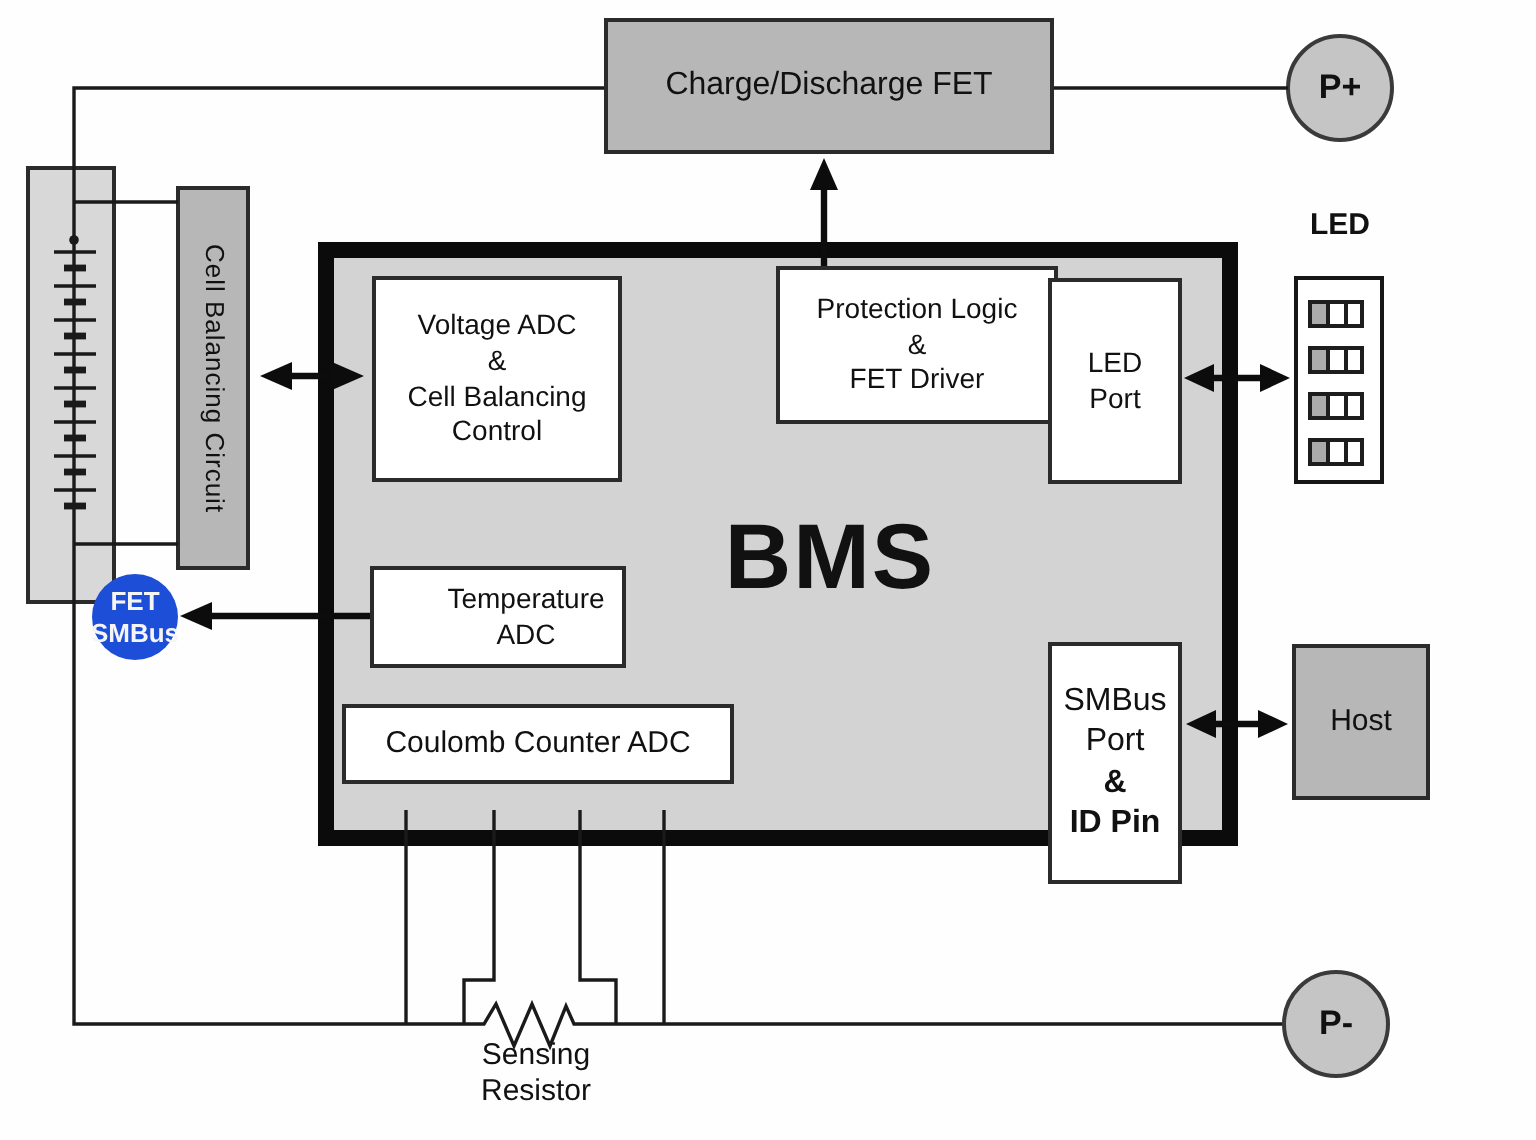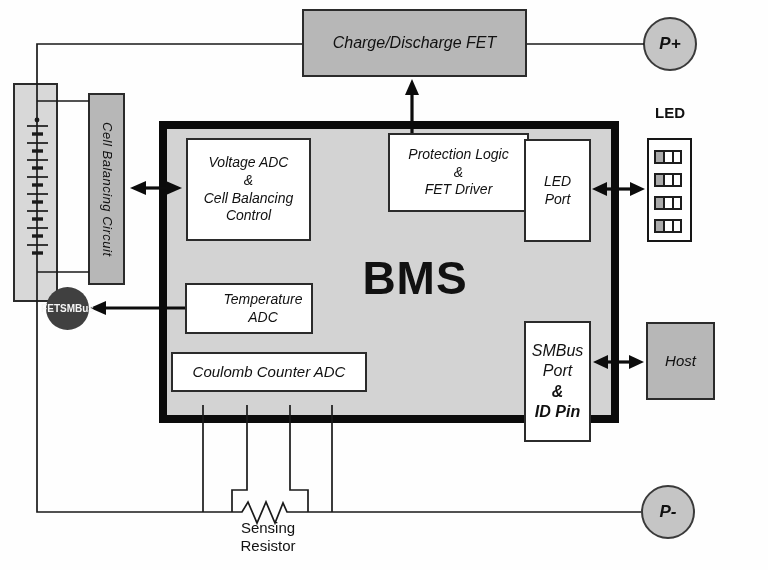--- a/index.html
+++ b/index.html
@@ -3,38 +3,38 @@
 <meta charset="utf-8">
 <style>
   html,body{margin:0;padding:0;background:#fff;}
   #stage{
     position:relative;width:768px;height:570px;overflow:hidden;
     background:#fefefe;
     font-family:"Liberation Sans", sans-serif;
     color:#111;
   }
   .box{position:absolute;box-sizing:border-box;display:flex;flex-direction:column;
-       align-items:center;justify-content:center;text-align:center;line-height:1.28;font-style:italic;}
+       align-items:center;justify-content:center;text-align:center;line-height:1.28;}
   .gray-box{background:#b7b7b7;border:2px solid #2b2b2b;}
   .white-box{background:#ffffff;border:2px solid #2b2b2b;font-size:14px;}
   .bms-main{background:#d3d3d3;border:8px solid #0b0b0b;}
   .circle{border-radius:50%;}
   .terminal{background:#c5c5c5;border:2px solid #3a3a3a;font-size:17px;font-weight:bold;}
   .bold{font-weight:bold;}
   svg.overlay{position:absolute;left:0;top:0;z-index:5;pointer-events:none;}
   .wire{stroke:#1a1a1a;stroke-width:1.7;fill:none;}
   .arrow-line{stroke:#0c0c0c;stroke-width:3.2;fill:none;}
   .arrow-head{fill:#0c0c0c;stroke:none;}
   .cell-long{stroke:#1a1a1a;stroke-width:1.7;}
   .cell-short{stroke:#1a1a1a;stroke-width:3.4;}
   #fet-temp{
     position:absolute;left:46px;top:287px;width:43px;height:43px;z-index:6;
-    background:#404040;color:#f5f5f5;border-radius:50%;
-    display:flex;flex-direction:row;align-items:center;justify-content:center;
-    font-size:10px;font-weight:bold;line-height:1.2;
+    background:#1d4ed8;color:#f5f5f5;border-radius:50%;
+    display:flex;flex-direction:column;align-items:center;justify-content:center;
+    font-size:13px;font-weight:bold;line-height:1.2;
   }
   #cell-balancing{
     writing-mode:vertical-rl;text-orientation:sideways;
     font-size:13px;letter-spacing:0.5px;justify-content:center;align-items:center;
     display:flex;
   }
   #bms-title{
     position:absolute;left:350px;top:250px;width:130px;height:56px;
     font-size:46px;font-weight:bold;letter-spacing:1px;
     display:flex;align-items:center;justify-content:center;z-index:2;

